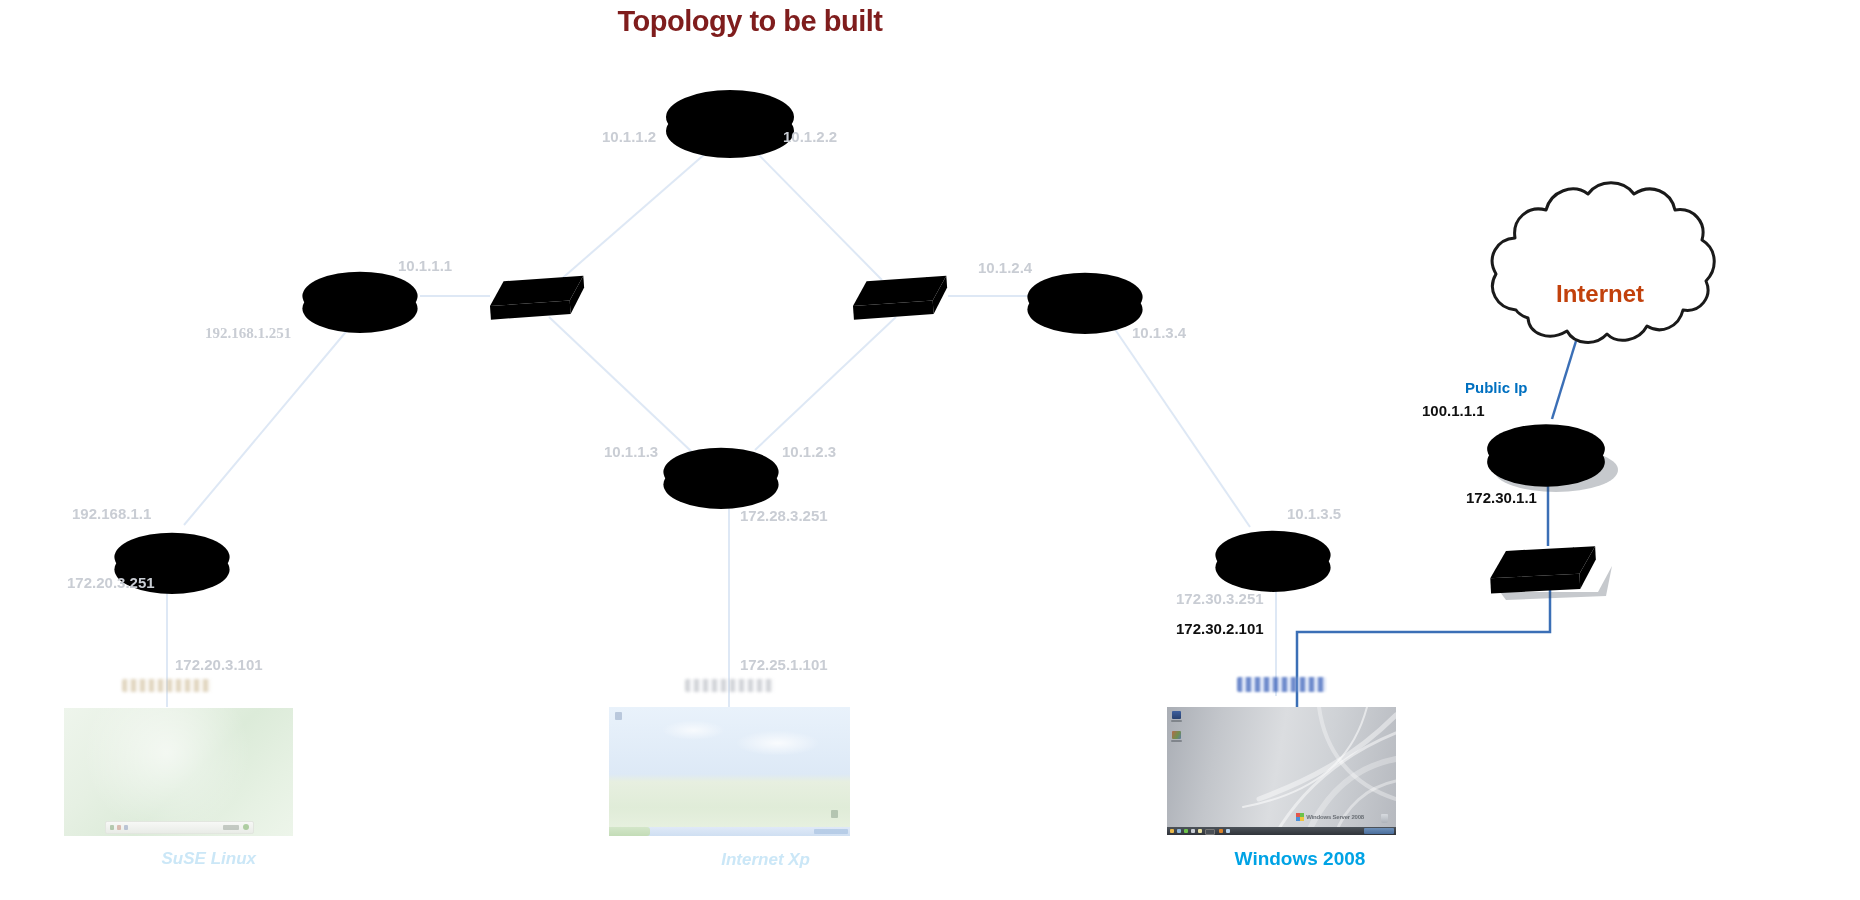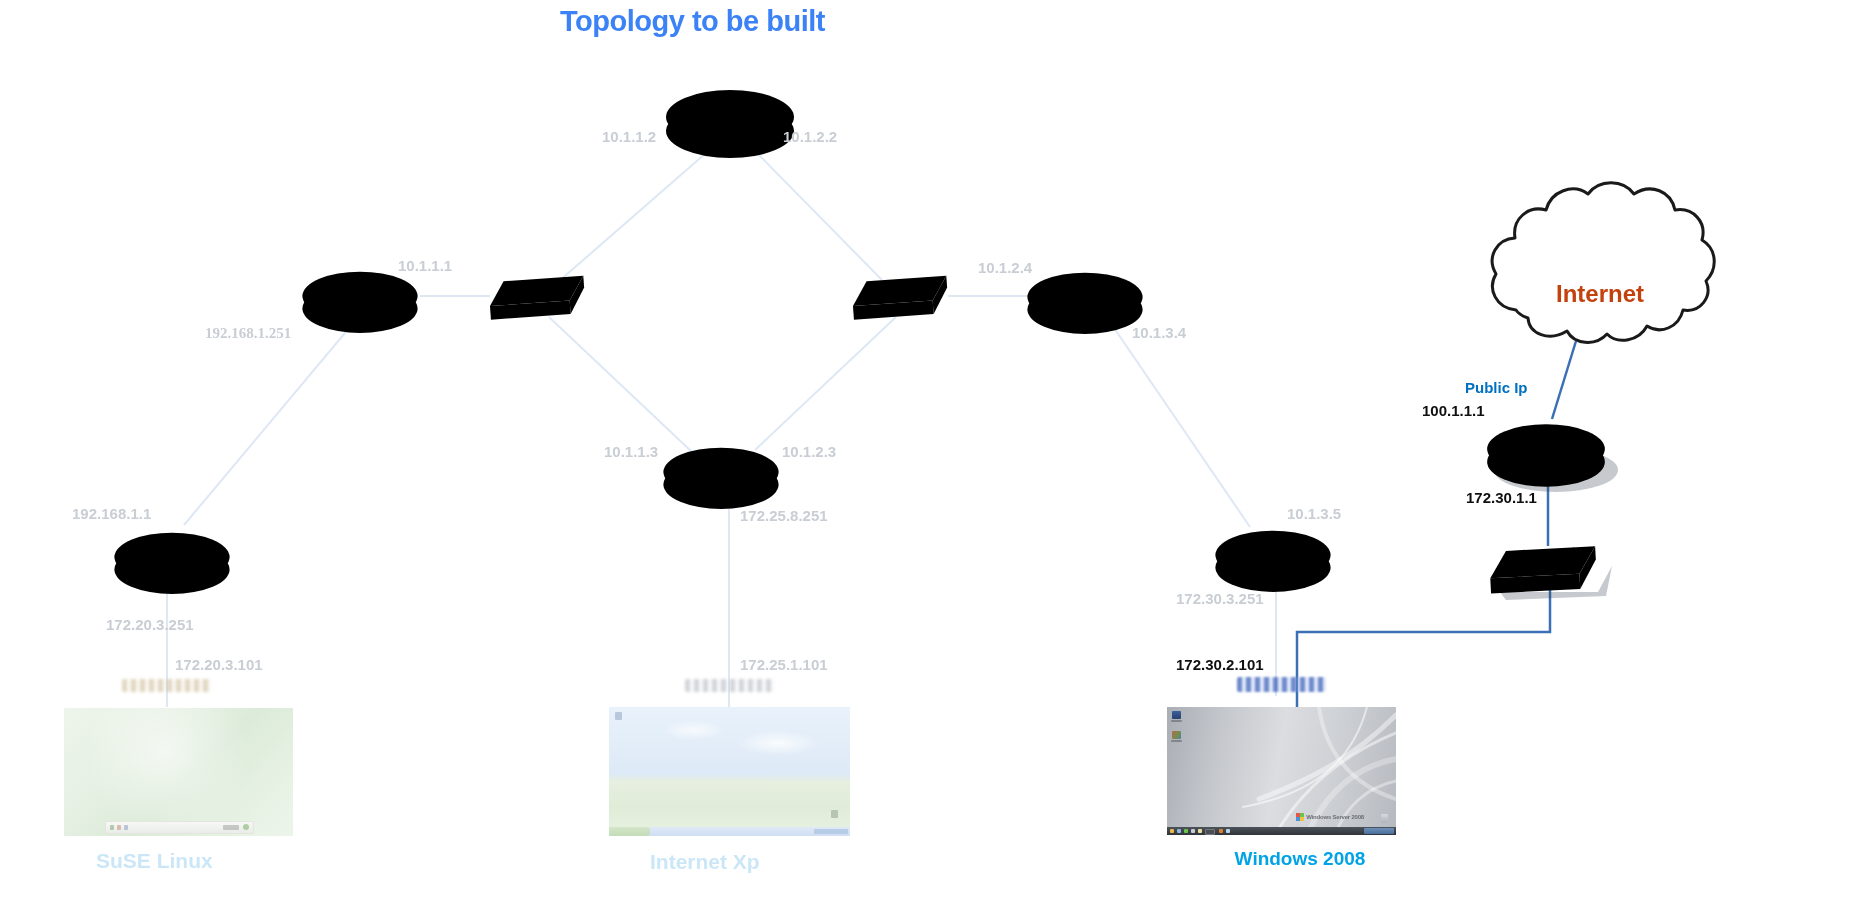--- a/index.html
+++ b/index.html
@@ -5,26 +5,26 @@
   html,body{margin:0;padding:0;}
   body{
     width:1860px;height:900px;position:relative;overflow:hidden;
     background:#ffffff;
     font-family:"Liberation Sans", sans-serif;
   }
   svg.diagram{position:absolute;left:0;top:0;z-index:1;}
 
   
   .lbl{position:absolute;z-index:5;white-space:nowrap;font-weight:bold;}
-  .title{font-size:29px;color:#3b82f6;letter-spacing:-0.5px;}
+  .title{font-size:29px;color:#7f1d1d;text-align:center;letter-spacing:-0.5px;}
   .ip{font-size:15px;color:#C9CDD4;}
   .ip-black{font-size:15px;color:#101010;}
   .caption-blue{font-size:15px;color:#0070C0;}
   .cloud-label{font-size:24px;color:#c2410c;text-align:center;}
-  .host-faded{font-size:21px;color:#CBE7F7;text-align:left;}
+  .host-faded{font-size:17px;color:#CBE7F7;text-align:right;font-style:italic;}
   .host-solid{font-size:19px;color:#00A3E5;text-align:center;}
 
   .link-faded{stroke:#DEE8F5;stroke-width:2;fill:none;}
   .link-solid{stroke:#3B6FB6;stroke-width:2.5;fill:none;}
 
   .cloud-shape{fill:#ffffff;stroke:#1A1A1A;stroke-width:3;stroke-linejoin:round;}
 
   
   .machine{position:absolute;z-index:4;overflow:hidden;}
   .suse-desktop{
@@ -166,29 +166,29 @@
 <div class="lbl title" style="left:560px;top:5px;width:380px;">Topology to be built</div>
 
 <div class="lbl ip" style="left:602px;top:128px;">10.1.1.2</div>
 <div class="lbl ip" style="left:783px;top:128px;">10.1.2.2</div>
 <div class="lbl ip" style="left:398px;top:257px;">10.1.1.1</div>
 <div class="lbl ip" style="left:205px;top:325px;font-family:Liberation Serif, serif;">192.168.1.251</div>
 <div class="lbl ip" style="left:978px;top:259px;">10.1.2.4</div>
 <div class="lbl ip" style="left:1132px;top:324px;">10.1.3.4</div>
 <div class="lbl ip" style="left:604px;top:443px;">10.1.1.3</div>
 <div class="lbl ip" style="left:782px;top:443px;">10.1.2.3</div>
-<div class="lbl ip" style="left:740px;top:507px;">172.25.8.251</div>
+<div class="lbl ip" style="left:740px;top:507px;">172.28.3.251</div>
 <div class="lbl ip" style="left:72px;top:505px;">192.168.1.1</div>
-<div class="lbl ip" style="left:67px;top:616px;margin-left:39px;">172.20.3.251</div>
+<div class="lbl ip" style="left:67px;top:574px;">172.20.3.251</div>
 <div class="lbl ip" style="left:175px;top:656px;">172.20.3.101</div>
 <div class="lbl ip" style="left:740px;top:656px;">172.25.1.101</div>
 <div class="lbl ip" style="left:1287px;top:505px;">10.1.3.5</div>
 <div class="lbl ip" style="left:1176px;top:590px;">172.30.3.251</div>
 
-<div class="lbl ip-black" style="left:1176px;top:656px;">172.30.2.101</div>
+<div class="lbl ip-black" style="left:1176px;top:620px;">172.30.2.101</div>
 <div class="lbl caption-blue" style="left:1465px;top:368px;margin-top:11px;">Public Ip</div>
 <div class="lbl ip-black" style="left:1422px;top:402px;">100.1.1.1</div>
 <div class="lbl ip-black" style="left:1466px;top:489px;">172.30.1.1</div>
 
 <div class="lbl cloud-label" style="left:1540px;top:280px;width:120px;">Internet</div>
 
 <div class="lbl host-faded" style="left:96px;top:849px;width:160px;">SuSE Linux</div>
 <div class="lbl host-faded" style="left:650px;top:850px;width:160px;">Internet Xp</div>
 <div class="lbl host-solid" style="left:1205px;top:848px;width:190px;">Windows 2008</div>
 

